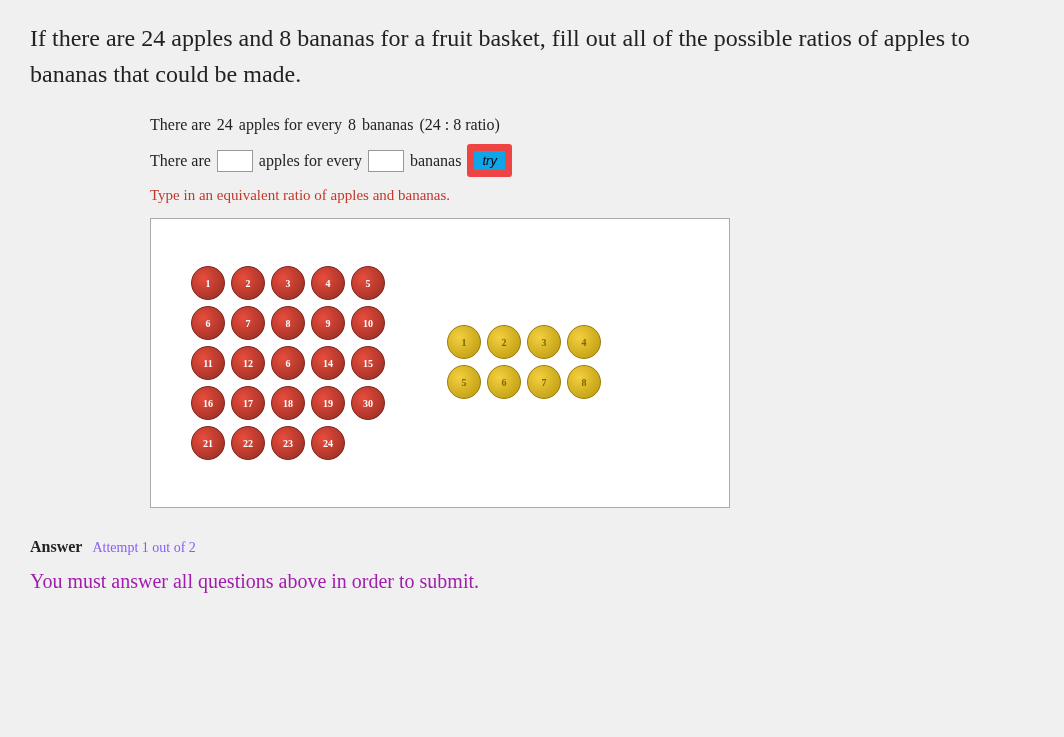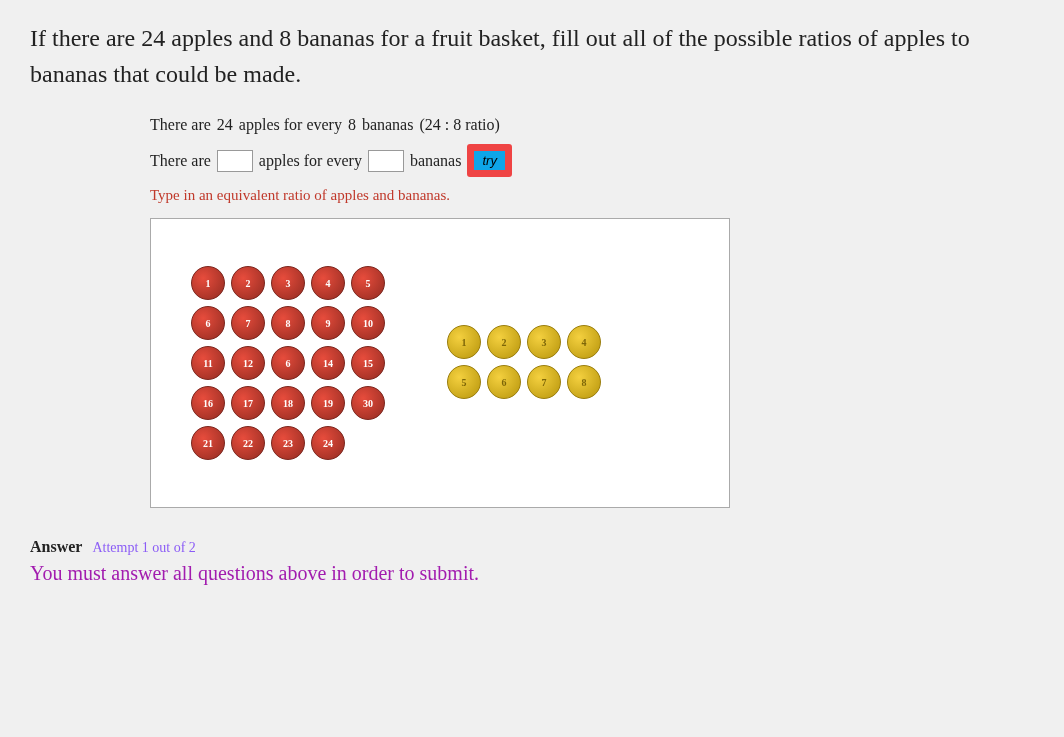--- a/index.html
+++ b/index.html
@@ -101,21 +101,21 @@
       justify-content: center;
       color: #7d6608;
       font-size: 10px;
       font-weight: bold;
       border: 1px solid #9a7d0a;
     }
     .answer-row {
       display: flex;
       align-items: baseline;
       gap: 10px;
-      margin-bottom: 6px;
+      margin-bottom: 14px;
     }
     .answer-label {
       font-weight: bold;
       font-size: 16px;
     }
     .attempt-text {
       font-size: 14px;
       color: #8b5cf6;
     }
     .submit-text {

